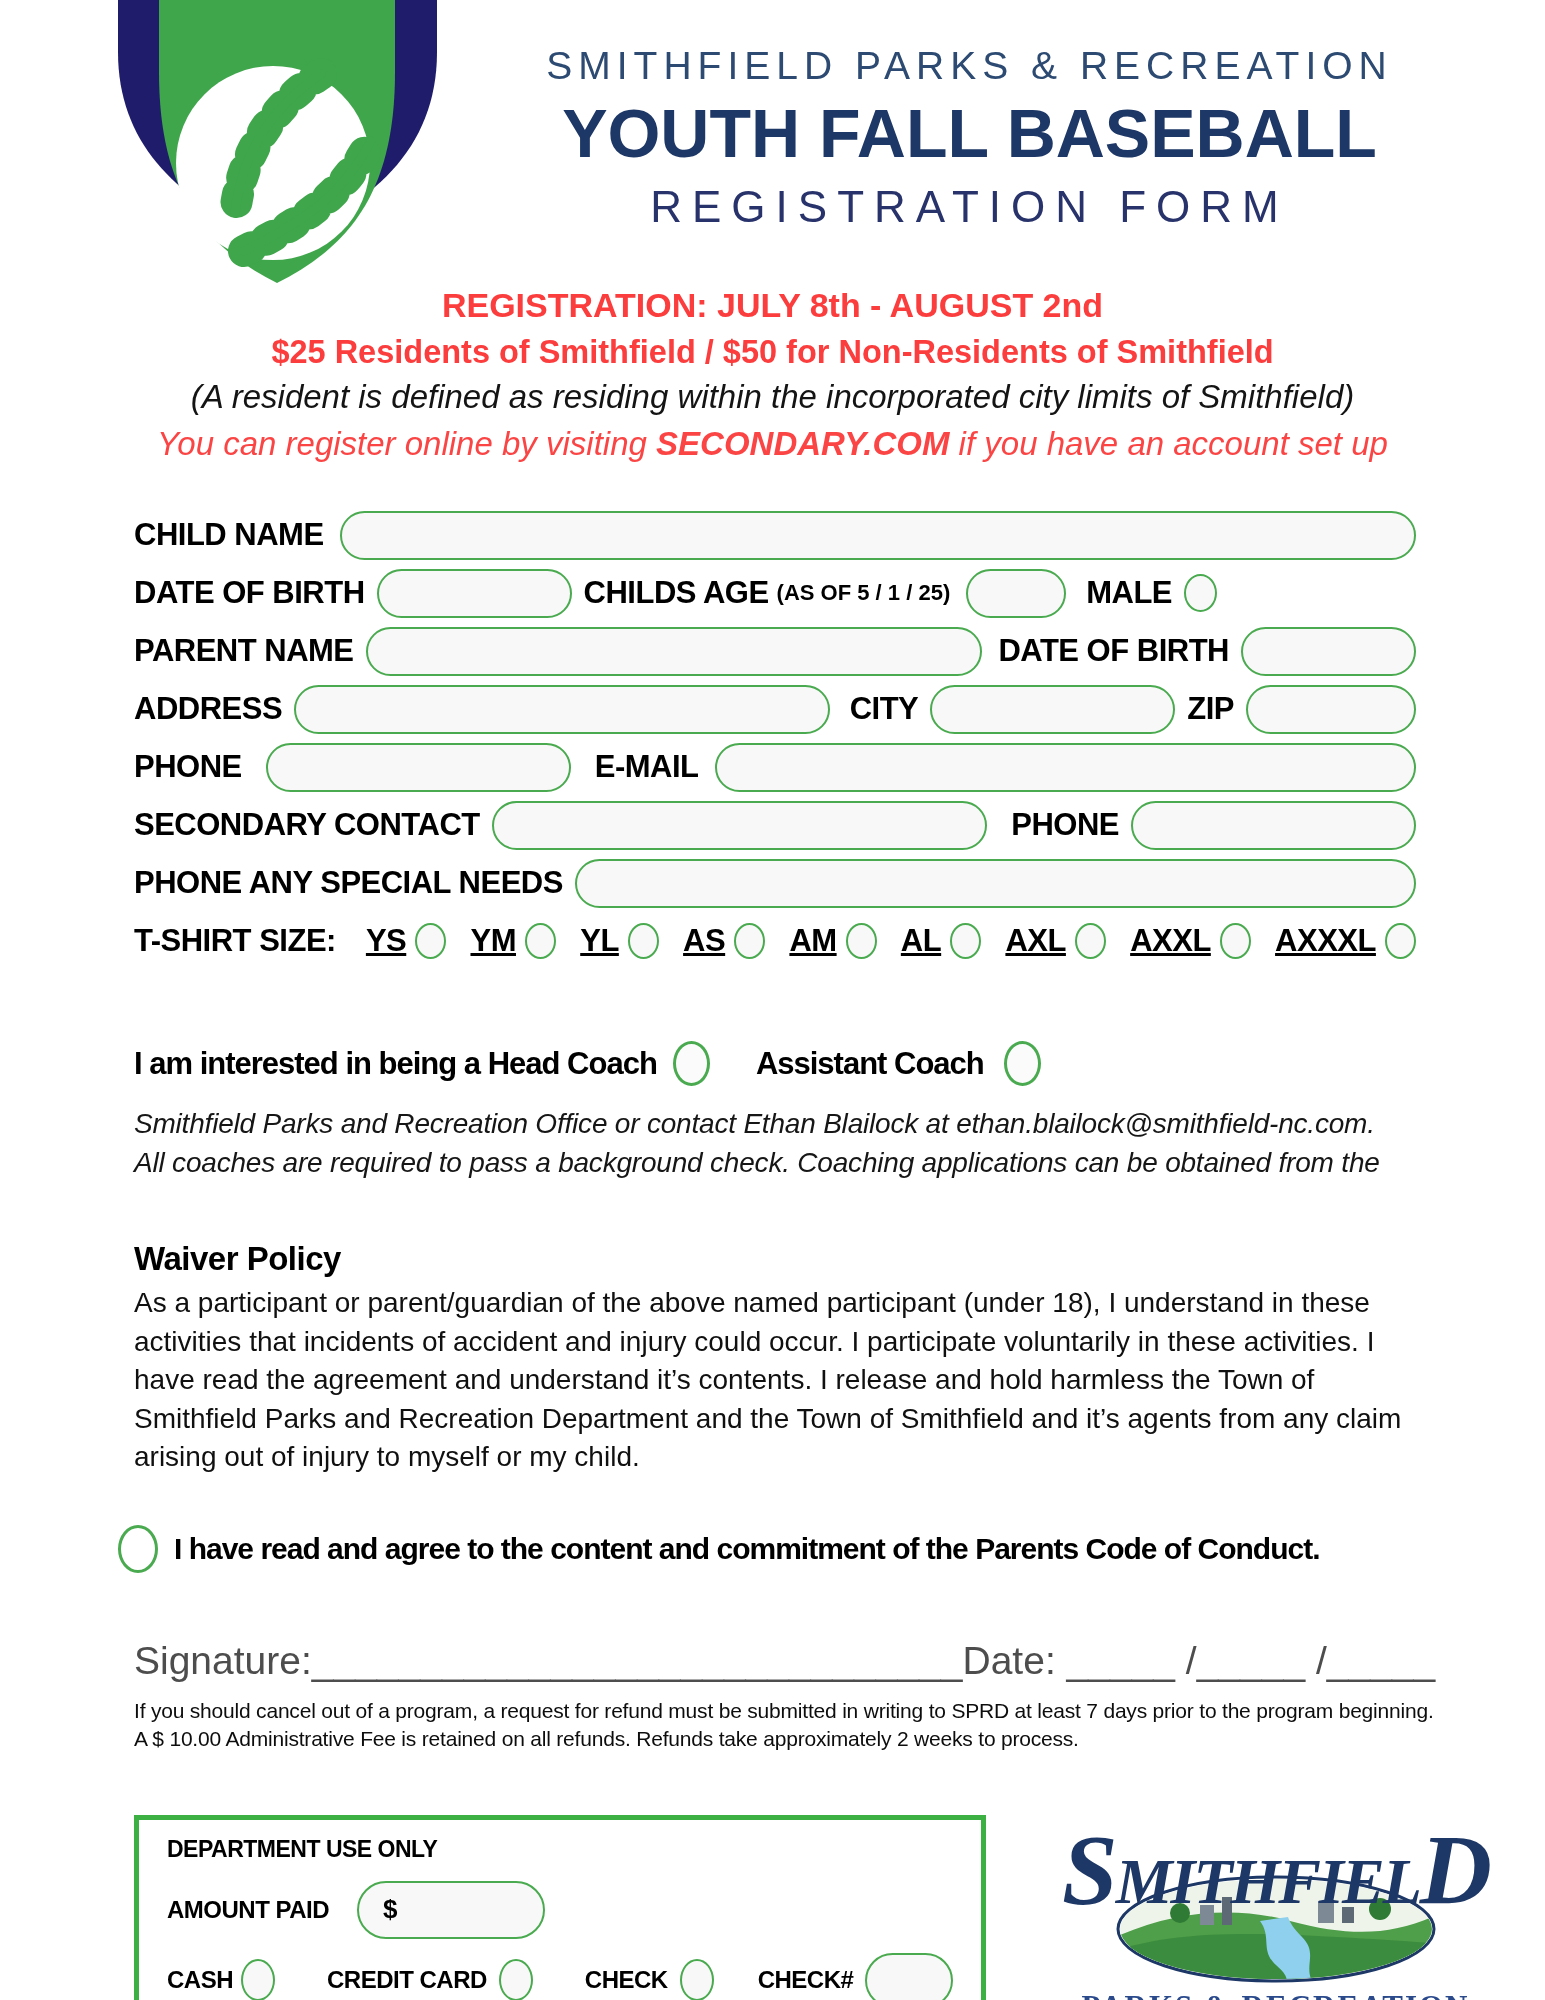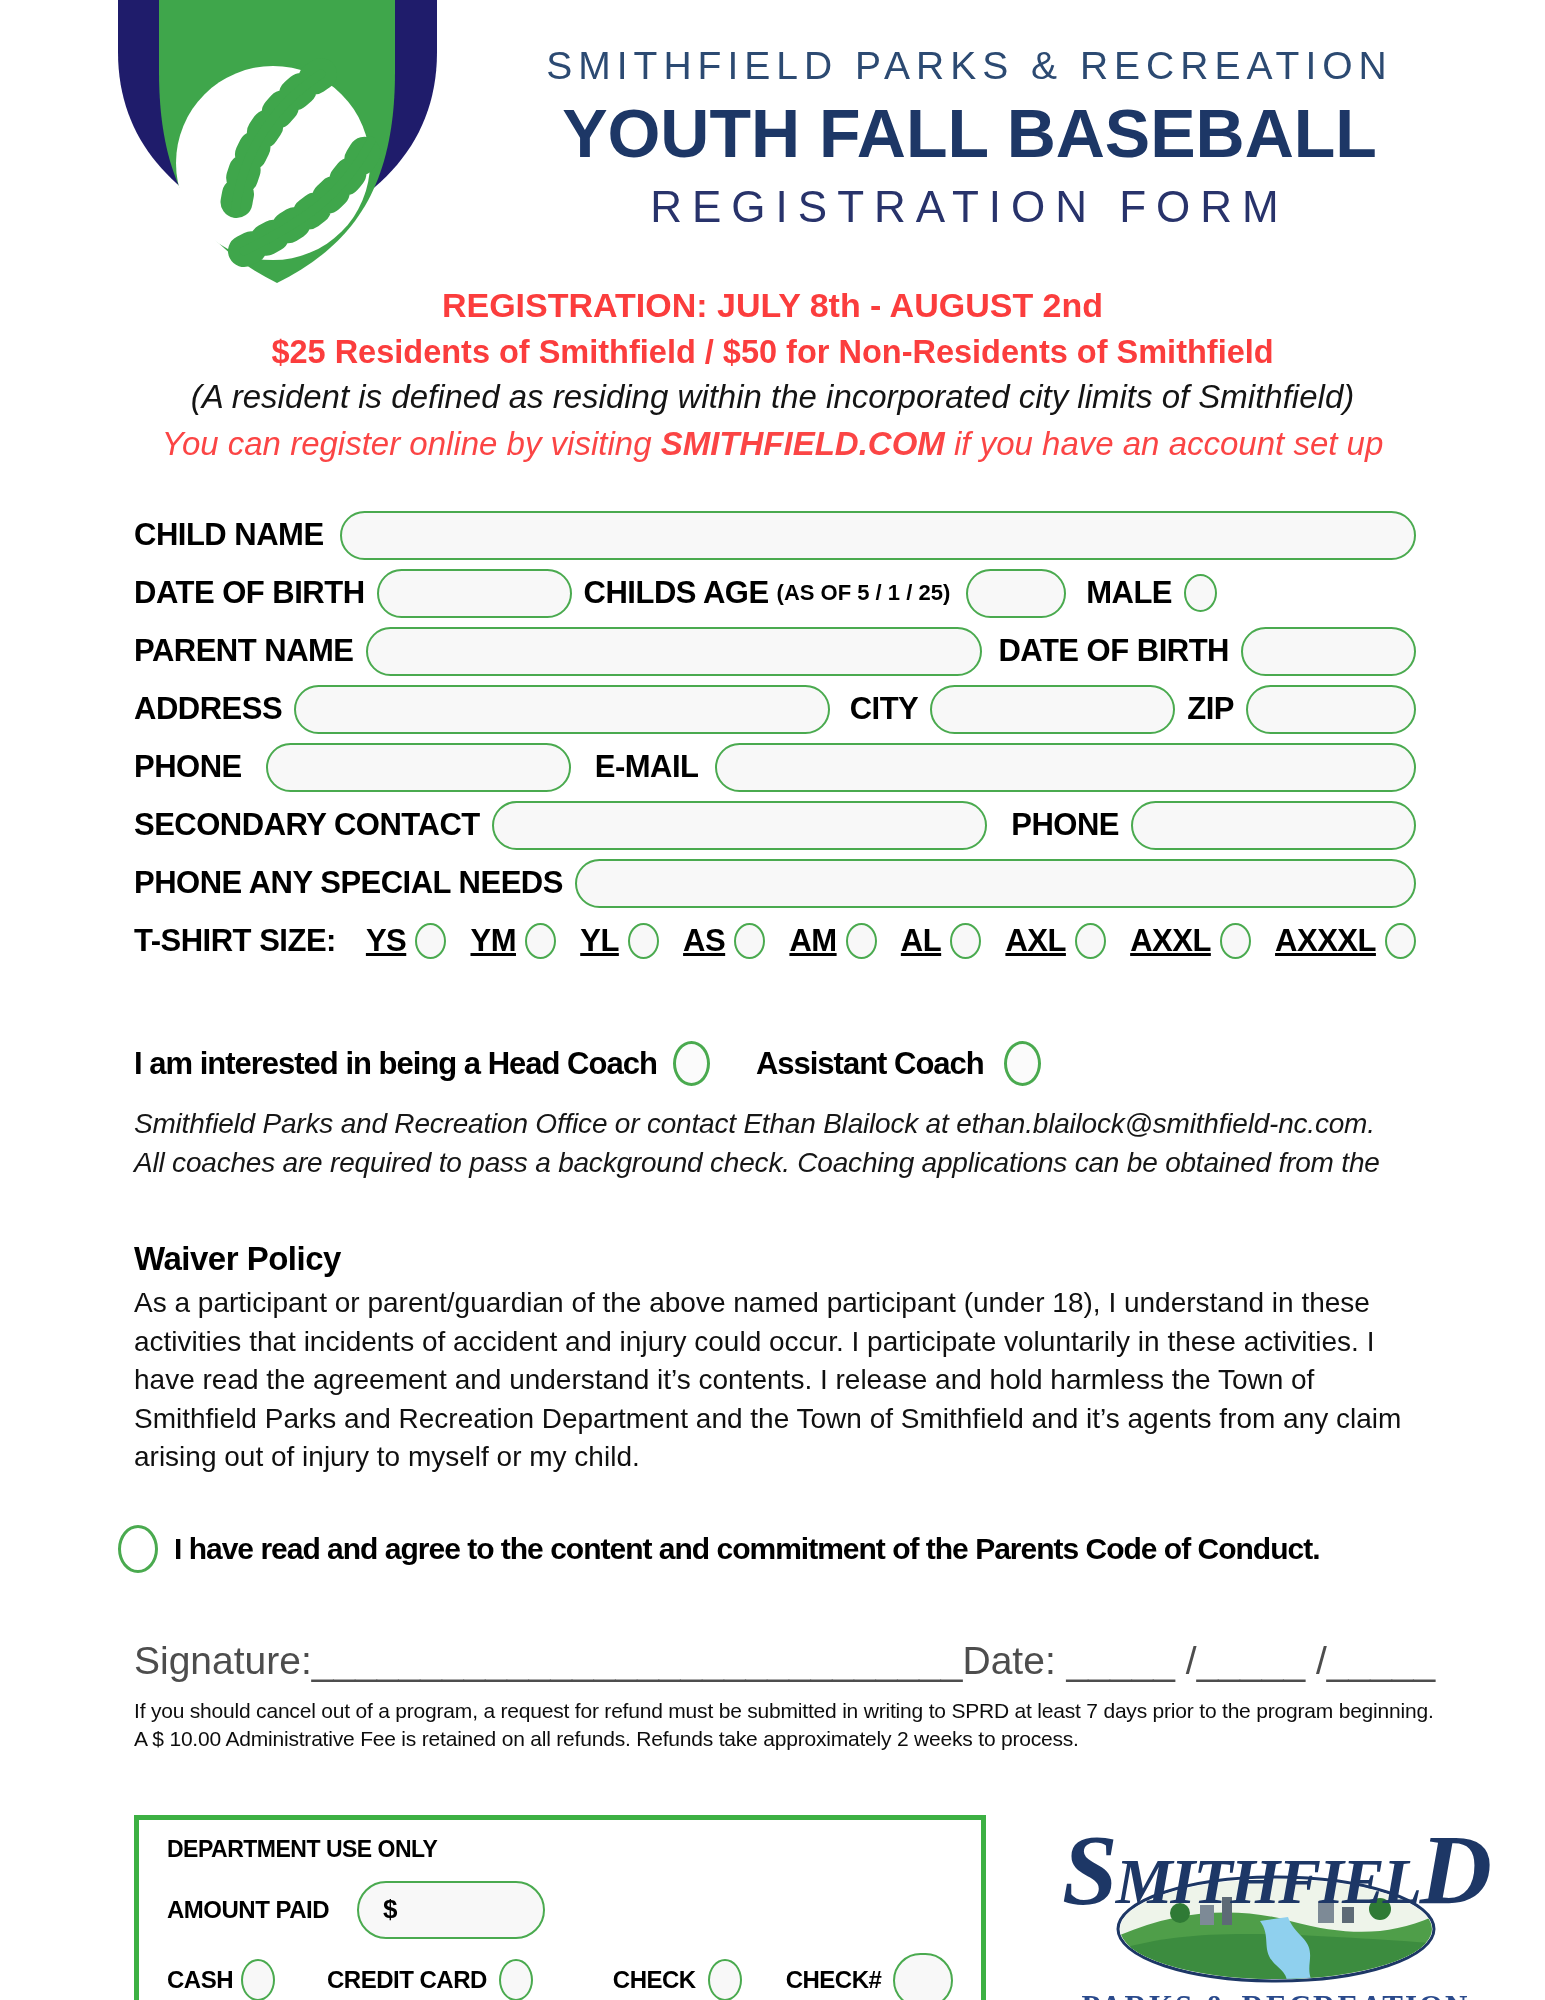--- a/index.html
+++ b/index.html
@@ -102,21 +102,21 @@
     <div class="org">SMITHFIELD PARKS &amp; RECREATION</div>
     <div class="title">YOUTH FALL BASEBALL</div>
     <div class="subtitle">REGISTRATION FORM</div>
   </div>
 </div>
 
 <div class="intro">
   <div class="red-bold l1">REGISTRATION:  JULY 8th - AUGUST 2nd</div>
   <div class="red-bold l2">$25 Residents of Smithfield   /   $50 for Non-Residents of Smithfield</div>
   <div class="l3">(A resident is defined as residing within the incorporated city limits of Smithfield)</div>
-  <div class="l4"><span>You  can register online by visiting </span><span class="site">SMITHFIELD.COM</span><span> if you have an account set up</span></div>
+  <div class="l4"><span>You  can register online by visiting </span><span class="site">SECONDARY.COM</span><span> if you have an account set up</span></div>
 </div>
 
 <div class="form">
 
   <div class="row">
     <span class="lbl">CHILD NAME</span>
     <span class="input flex1 ml16"></span>
   </div>
 
   <div class="row">
@@ -246,21 +246,21 @@
       <span class="dept-lbl">AMOUNT PAID</span>
       <span class="pill amount-pill">
           <span>$</span>
         </span>
     </div>
     <div class="dept-methods">
       <span class="dept-lbl">CASH</span>
       <span class="circ-sm ml8"></span>
       <span class="dept-lbl" style="margin-left:52px;">CREDIT CARD</span>
       <span class="circ-sm ml12"></span>
-      <span class="dept-lbl" style="margin-left:80px;">CHECK</span>
+      <span class="dept-lbl" style="margin-left:52px;">CHECK</span>
       <span class="circ-sm ml12"></span>
       <span class="dept-lbl" style="margin-left:44px;">CHECK#</span>
       <span class="pill check-pill ml12"></span>
     </div>
 
   </div>
 
   <div class="footer">
     <svg width="452" height="172" viewBox="0 0 452 172">
       <ellipse cx="226" cy="112" rx="158" ry="52" fill="#ffffff" stroke="#1d3766" stroke-width="3"></ellipse>

